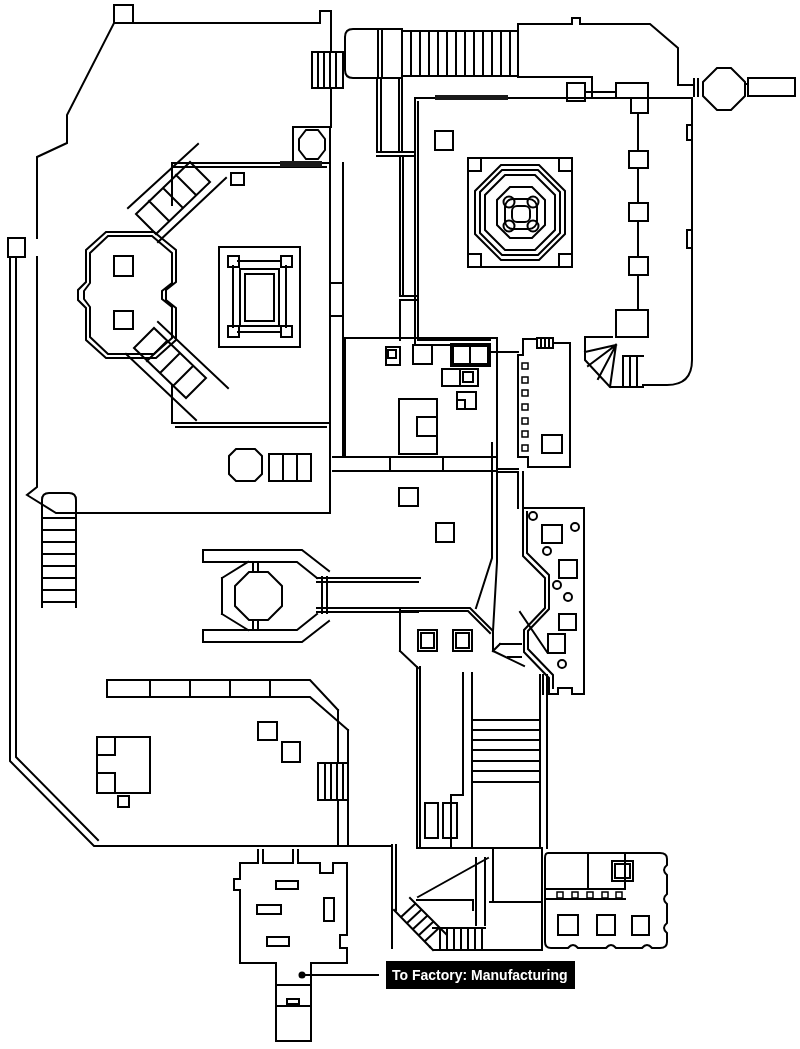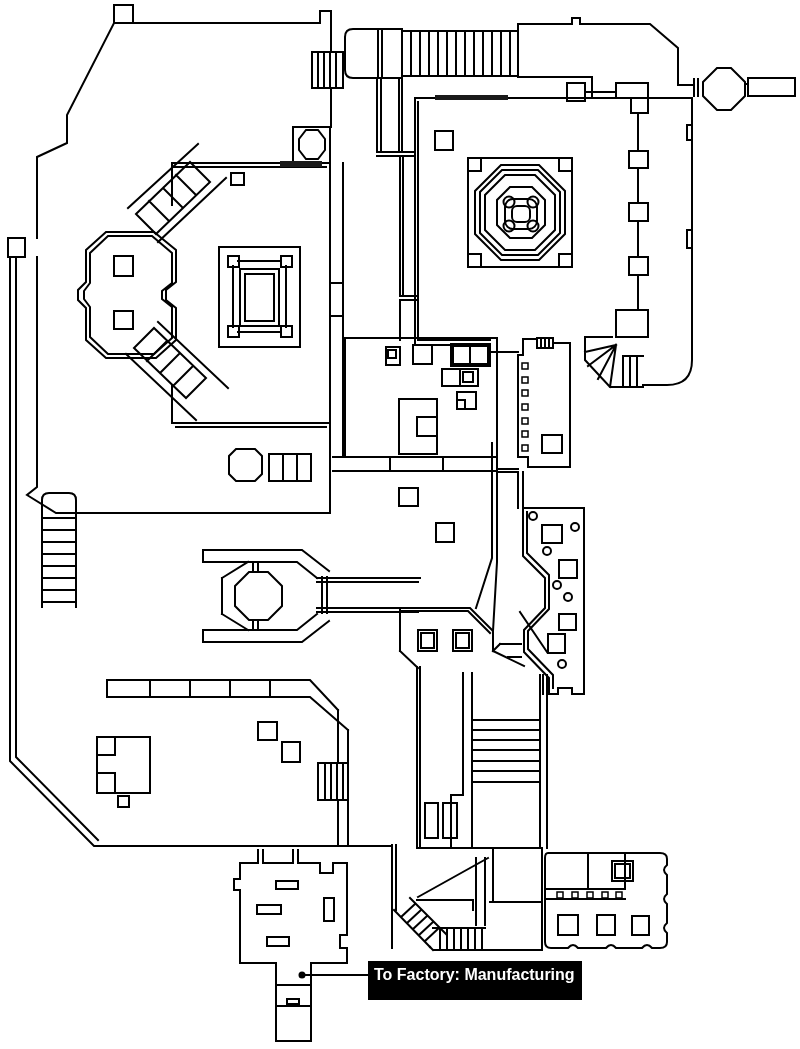--- a/index.html
+++ b/index.html
@@ -1,20 +1,20 @@
 <!DOCTYPE html>
 <html style="--label-bg: #000000; --label-text: #ffffff;"><head>
 <meta charset="utf-8">
 <style>
   html,body{margin:0;padding:0;background:#fff;}
   .map-page{position:relative;width:800px;height:1049px;background:#fff;overflow:hidden;
             font-family:"Liberation Sans",sans-serif;}
   .map-canvas{position:absolute;left:0;top:0;}
-  .map-label{position:absolute;left:368px;top:961px;height:22px;line-height:22px;
-             padding:3px 7px 14px 6px;font-weight:700;font-size:16px;letter-spacing:0px;
+  .map-label{position:absolute;left:386px;top:961px;height:22px;line-height:22px;
+             padding:3px 7px 3px 6px;font-weight:700;font-size:14px;letter-spacing:0px;
              background:var(--label-bg,#000);color:var(--label-text,#fff);white-space:nowrap;}
 </style>
 </head>
 <body>
 
 <div class="map-page" style="background: rgb(255, 255, 255);">
   <svg class="map-canvas" width="800" height="1049" viewBox="0 0 800 1049" xmlns="http://www.w3.org/2000/svg">
       <rect x="114" y="5" width="19" height="18" fill="none" stroke="#000000" stroke-width="2" stroke-linecap="square"></rect>
       <path d="M114,23 H320 V11 H331 V52 M331,88 V127 M330,163 V470 M114,23 L67,115 V143 L37,157 V238 M37,257 V487 L27,495 L56,513 H330 V470" fill="none" stroke="#000000" stroke-width="2" stroke-linecap="square"></path>
       <rect x="8" y="238" width="17" height="19" fill="none" stroke="#000000" stroke-width="2" stroke-linecap="square"></rect>

